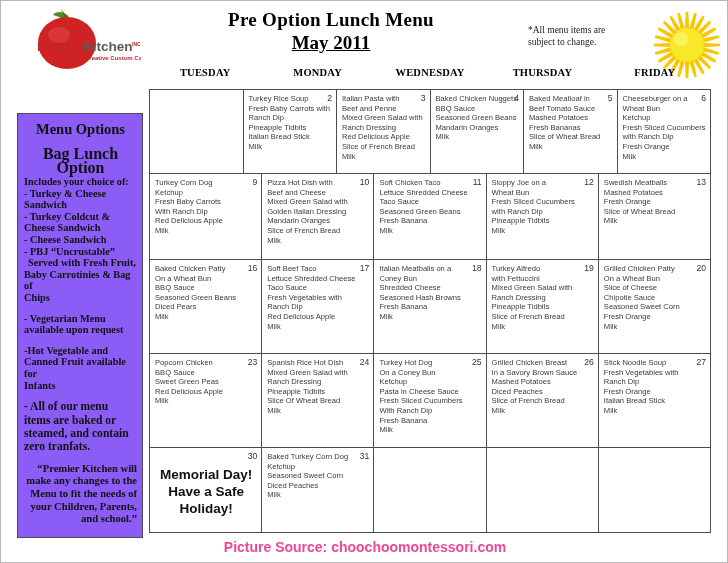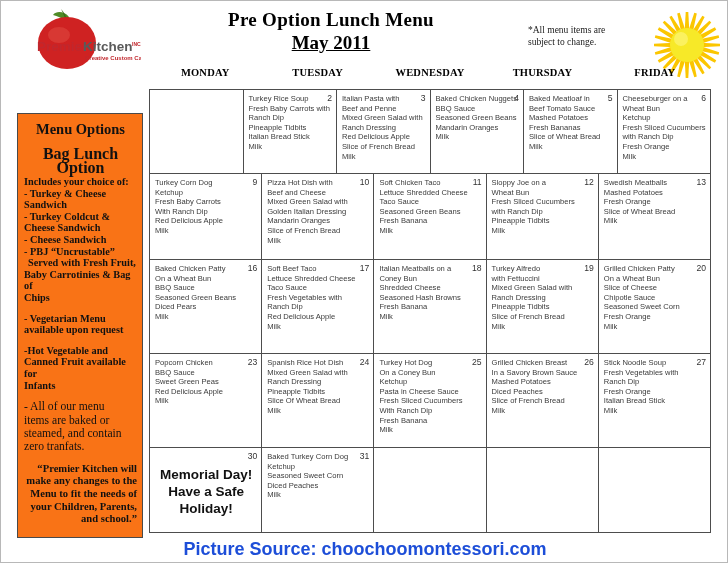--- a/index.html
+++ b/index.html
@@ -77,21 +77,21 @@
     font-size: 10.5px;
     letter-spacing: .2px;
     color: #000;
   }
 
   
   .options {
     position: absolute;
     left: 16px; top: 112px;
     width: 126px; height: 425px;
-    background: #f97316;
+    background: #8b5cf6;
     border: 1px solid #4a4a4a;
     padding: 6px 5px 4px 6px;
     font-family: "Liberation Serif", serif;
     color: #111;
     overflow: hidden;
   }
   .opt-title {
     text-align: center;
     font-weight: bold;
     font-size: 14.5px;
@@ -106,21 +106,21 @@
     margin-bottom: 1px;
   }
   .opt-line {
     font-weight: bold;
     font-size: 10.3px;
     line-height: 11.6px;
   }
   .opt-line.ind { padding-left: 4px; }
   .opt-gap { height: 9px; }
   .opt-big {
-    font-weight: normal;
+    font-weight: bold;
     font-size: 11.6px;
     line-height: 13.4px;
   }
   .opt-quote {
     font-weight: bold;
     font-size: 10.6px;
     line-height: 12.6px;
     text-align: right;
   }
 
@@ -181,22 +181,22 @@
   }
 
   
   .footer {
     position: absolute;
     left: 0; top: 538px;
     width: 728px;
     text-align: center;
     font-family: "Liberation Sans", sans-serif;
     font-weight: bold;
-    font-size: 18px;
-    color: #1d4ed8;
+    font-size: 14px;
+    color: #ec4899;
   }
 </style>
 </head>
 <body>
 
 <div class="page">
 
   <div class="header">
 
     <div class="logo">
@@ -297,22 +297,22 @@
               </g>
           </g>
         </g>
         <circle cx="34" cy="34" r="17" fill="#f7e928"></circle>
         <circle cx="28" cy="28" r="7" fill="#fdf684" opacity="0.6"></circle>
       </svg>
     </div>
   </div>
 
   <div class="dayheaders">
+    <div>TUESDAY</div>
     <div>MONDAY</div>
-    <div>TUESDAY</div>
     <div>WEDNESDAY</div>
     <div>THURSDAY</div>
     <div>FRIDAY</div>
   </div>
 
   <div class="options">
     <div class="opt-title">Menu Options</div>
     <div class="opt-sub">Bag Lunch Option</div>
     <div class="opt-line">Includes your choice of:</div>
     <div class="opt-line">-   Turkey &amp; Cheese</div>

